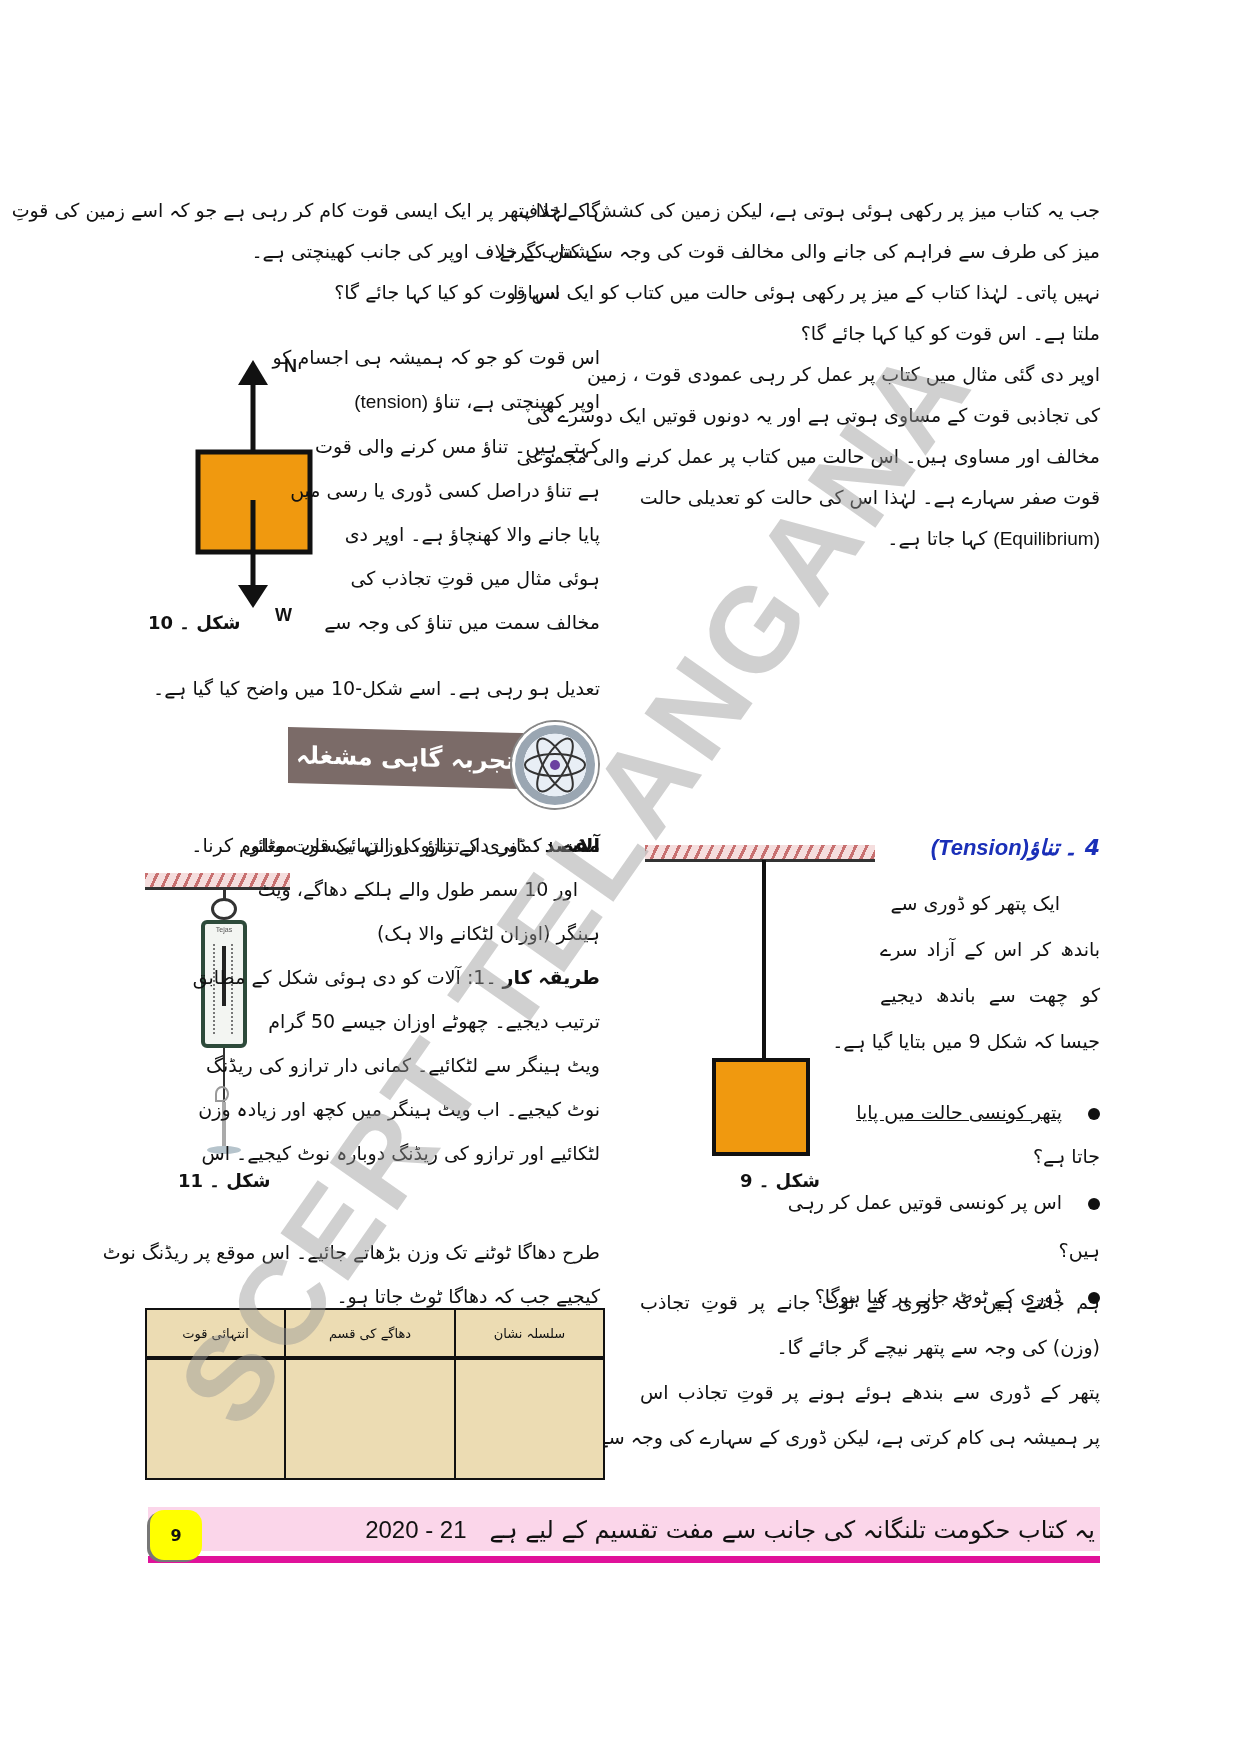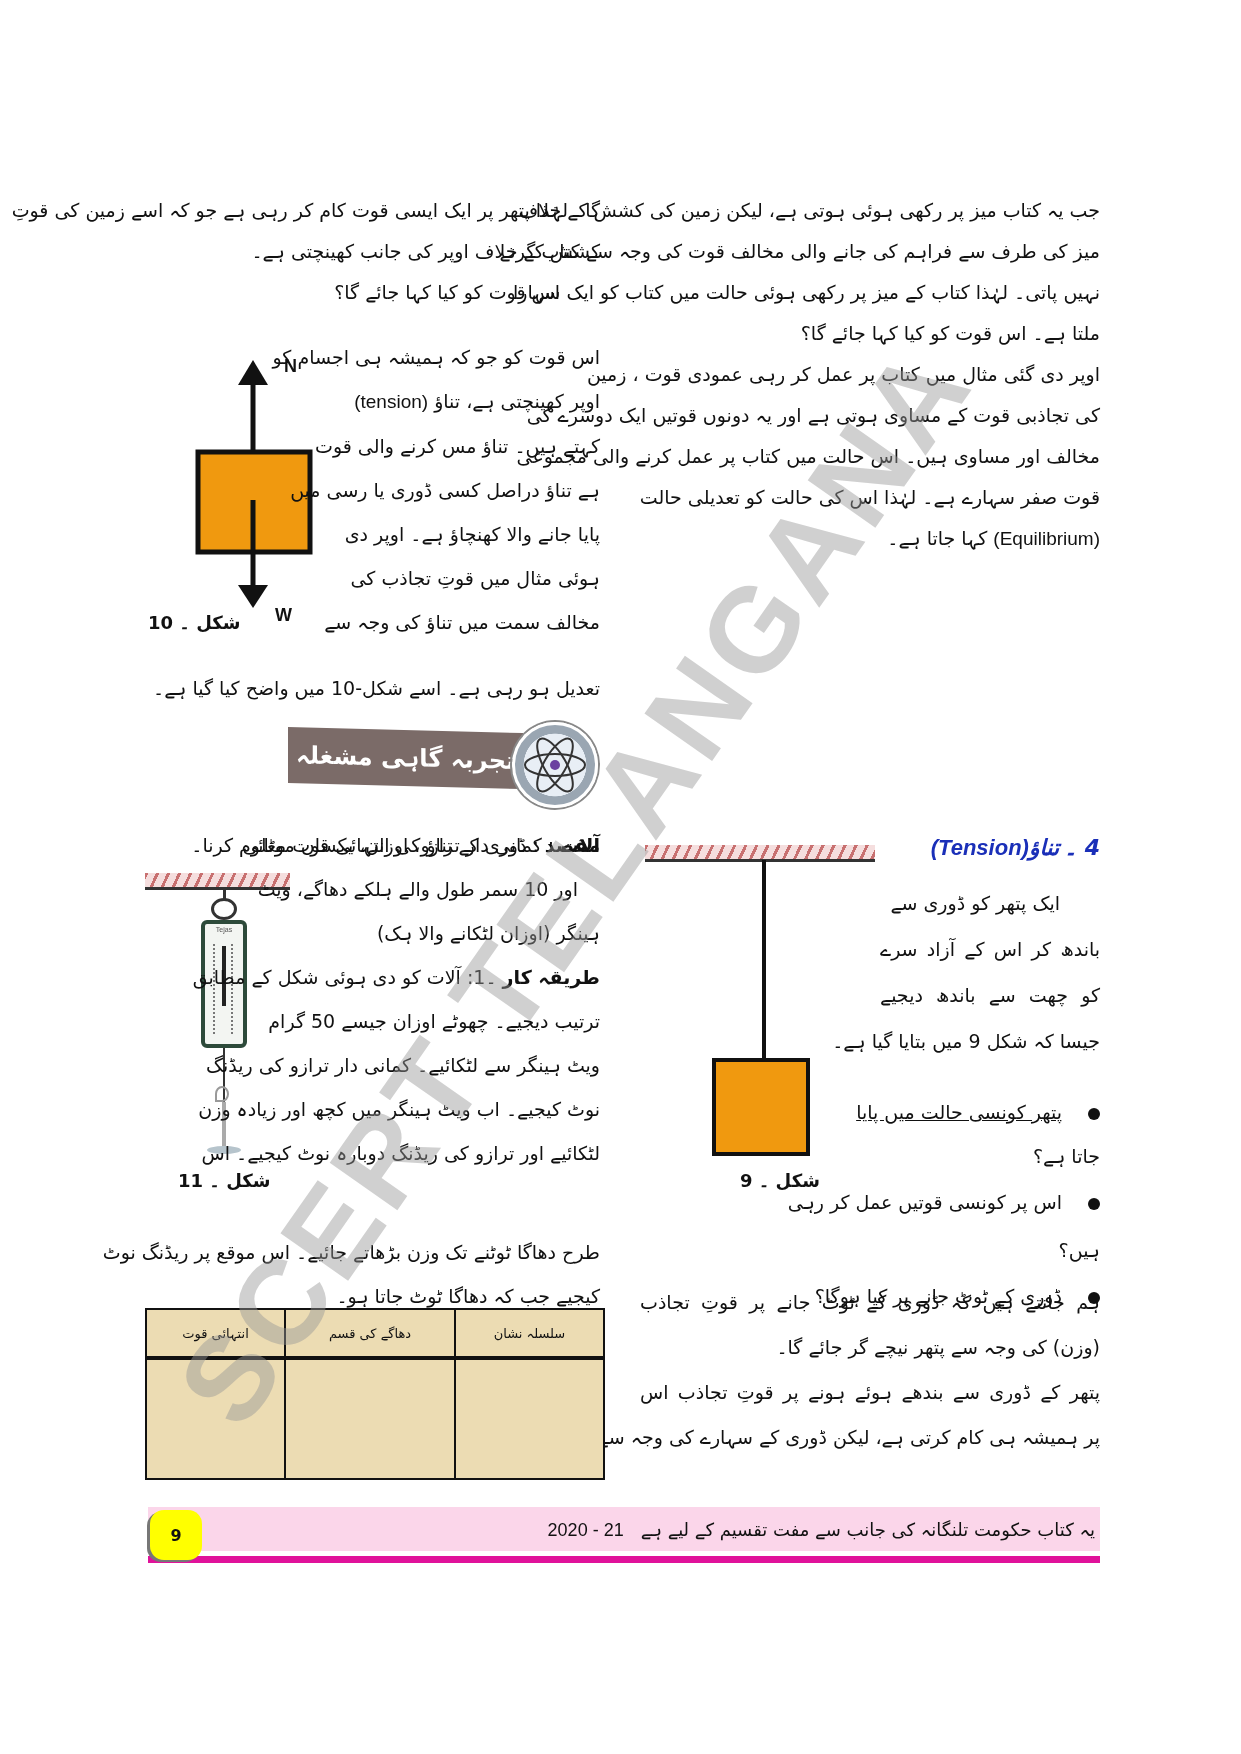--- a/index.html
+++ b/index.html
@@ -185,16 +185,16 @@
       <td></td>
     </tr>
   </tbody>
 </table>
 
 <div class="watermark" style="top:1370px;">SCERT TELANGANA</div>
 
 <div class="footer-band"></div>
 <div class="footer-line"></div>
 <div class="page-num">9</div>
-<div class="col rtl" style="left:600px;top:1512px;width:495px;font-size:18px;line-height:36px;white-space:nowrap;">
+<div class="col rtl" style="left:600px;top:1512px;width:495px;font-size:24px;line-height:36px;white-space:nowrap;">
   <span>یہ کتاب حکومت تلنگانہ کی جانب سے مفت تقسیم کے لیے ہے</span>
   &nbsp;&nbsp;<span class="latin">2020 - 21</span>
 </div>
 
 </body></html>

